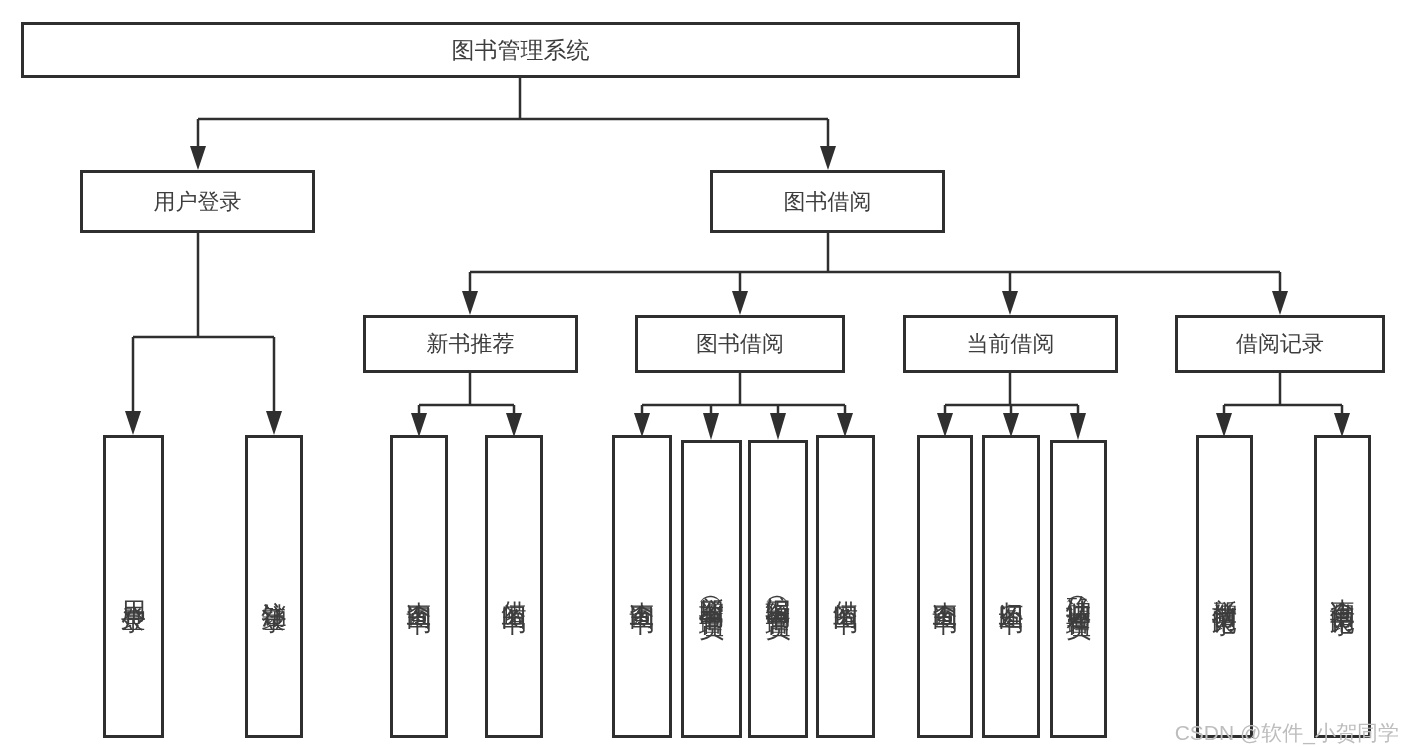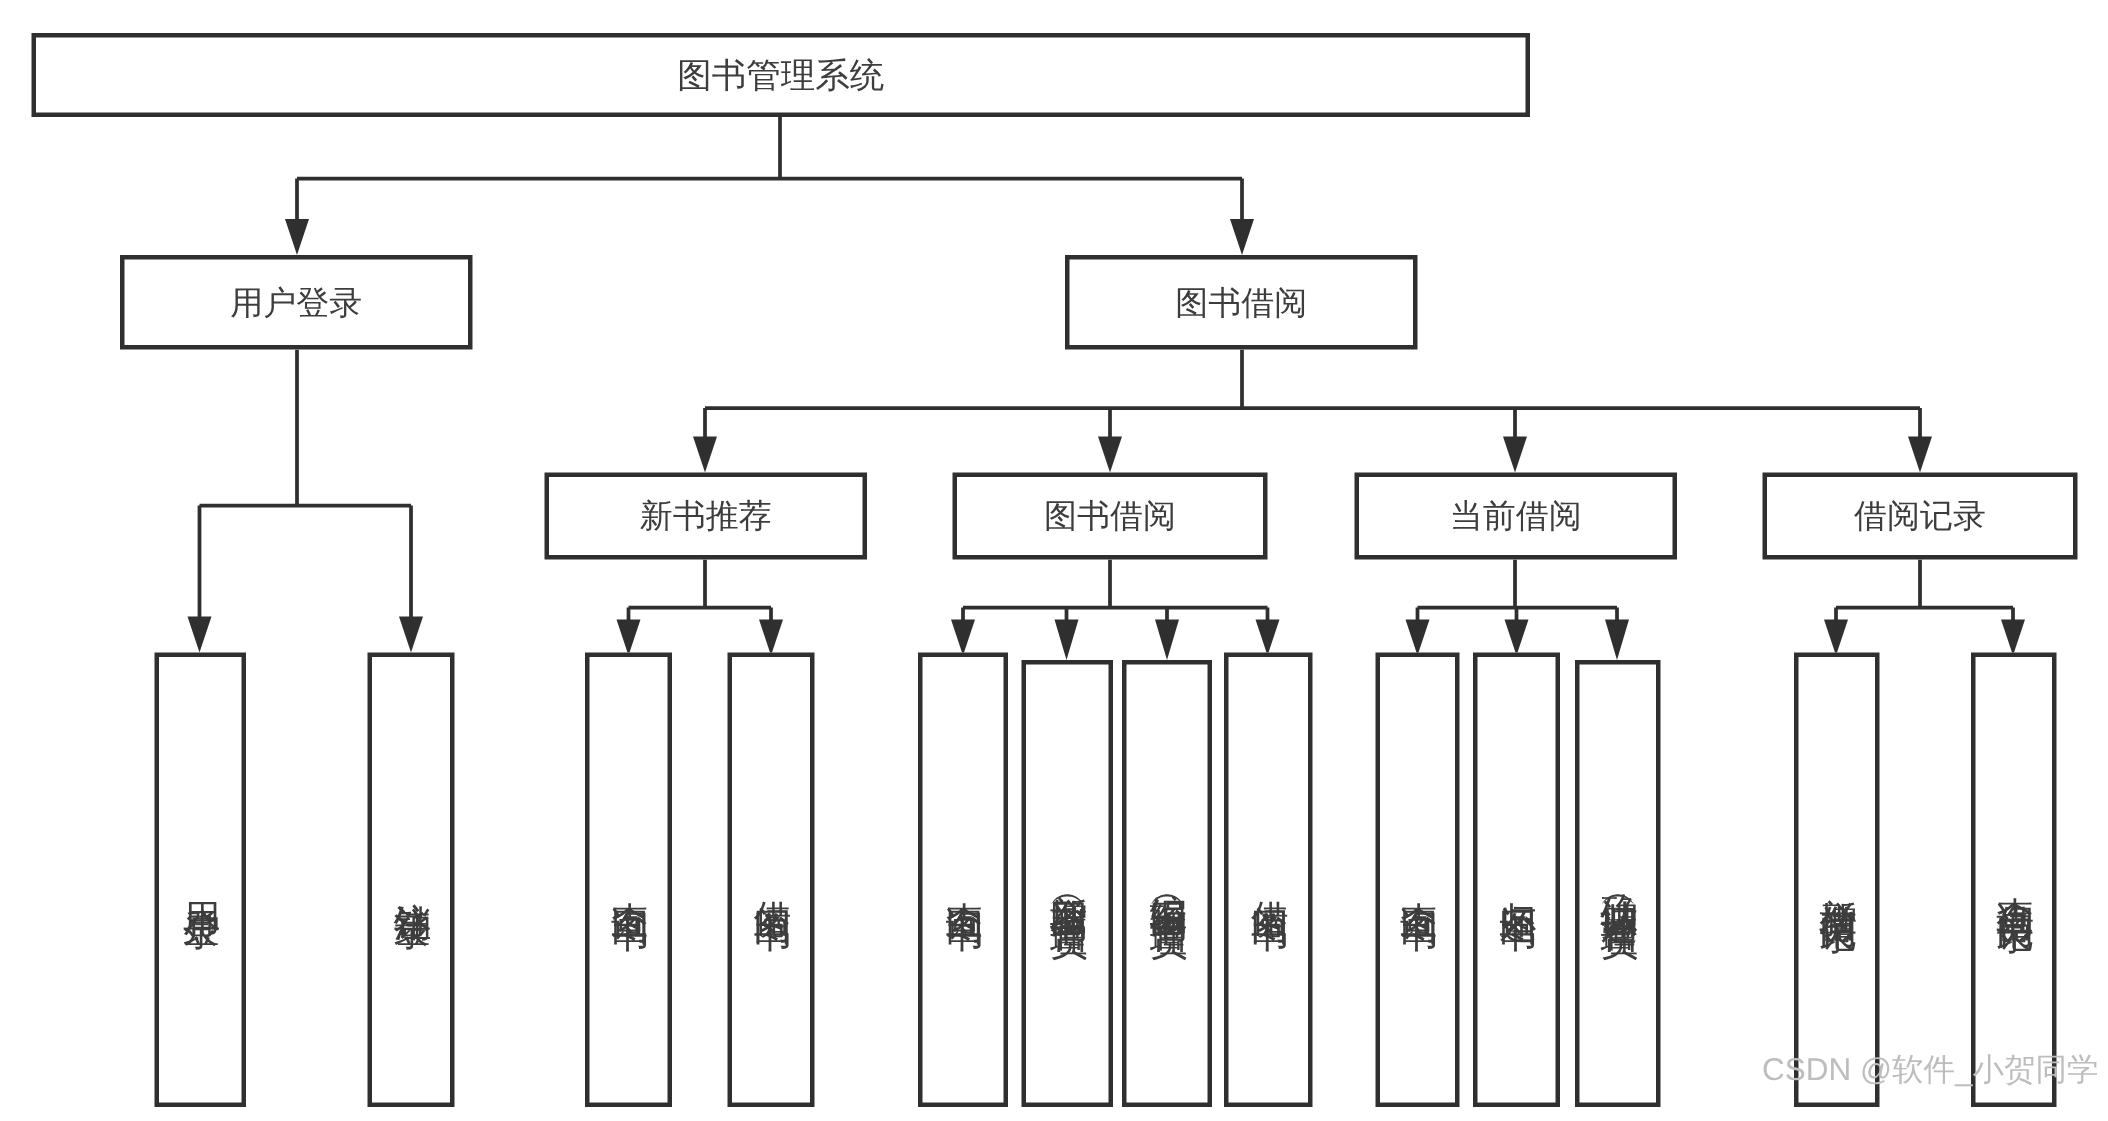--- a/index.html
+++ b/index.html
@@ -24,21 +24,21 @@
   .leaf  {
     top: 435px; height: 303px;
     writing-mode: vertical-lr;
     text-orientation: mixed;
     font-size: 25px;
     letter-spacing: 3px;
     line-height: 1;
   }
   .watermark {
     position: absolute;
-    right: 6px; bottom: 20px;
+    right: 6px; bottom: 0;
     color: #bdbdbd;
     font-size: 21px;
     z-index: 3;
     white-space: nowrap;
   }
 </style>
 </head>
 <body>
 
 <div class="canvas">

